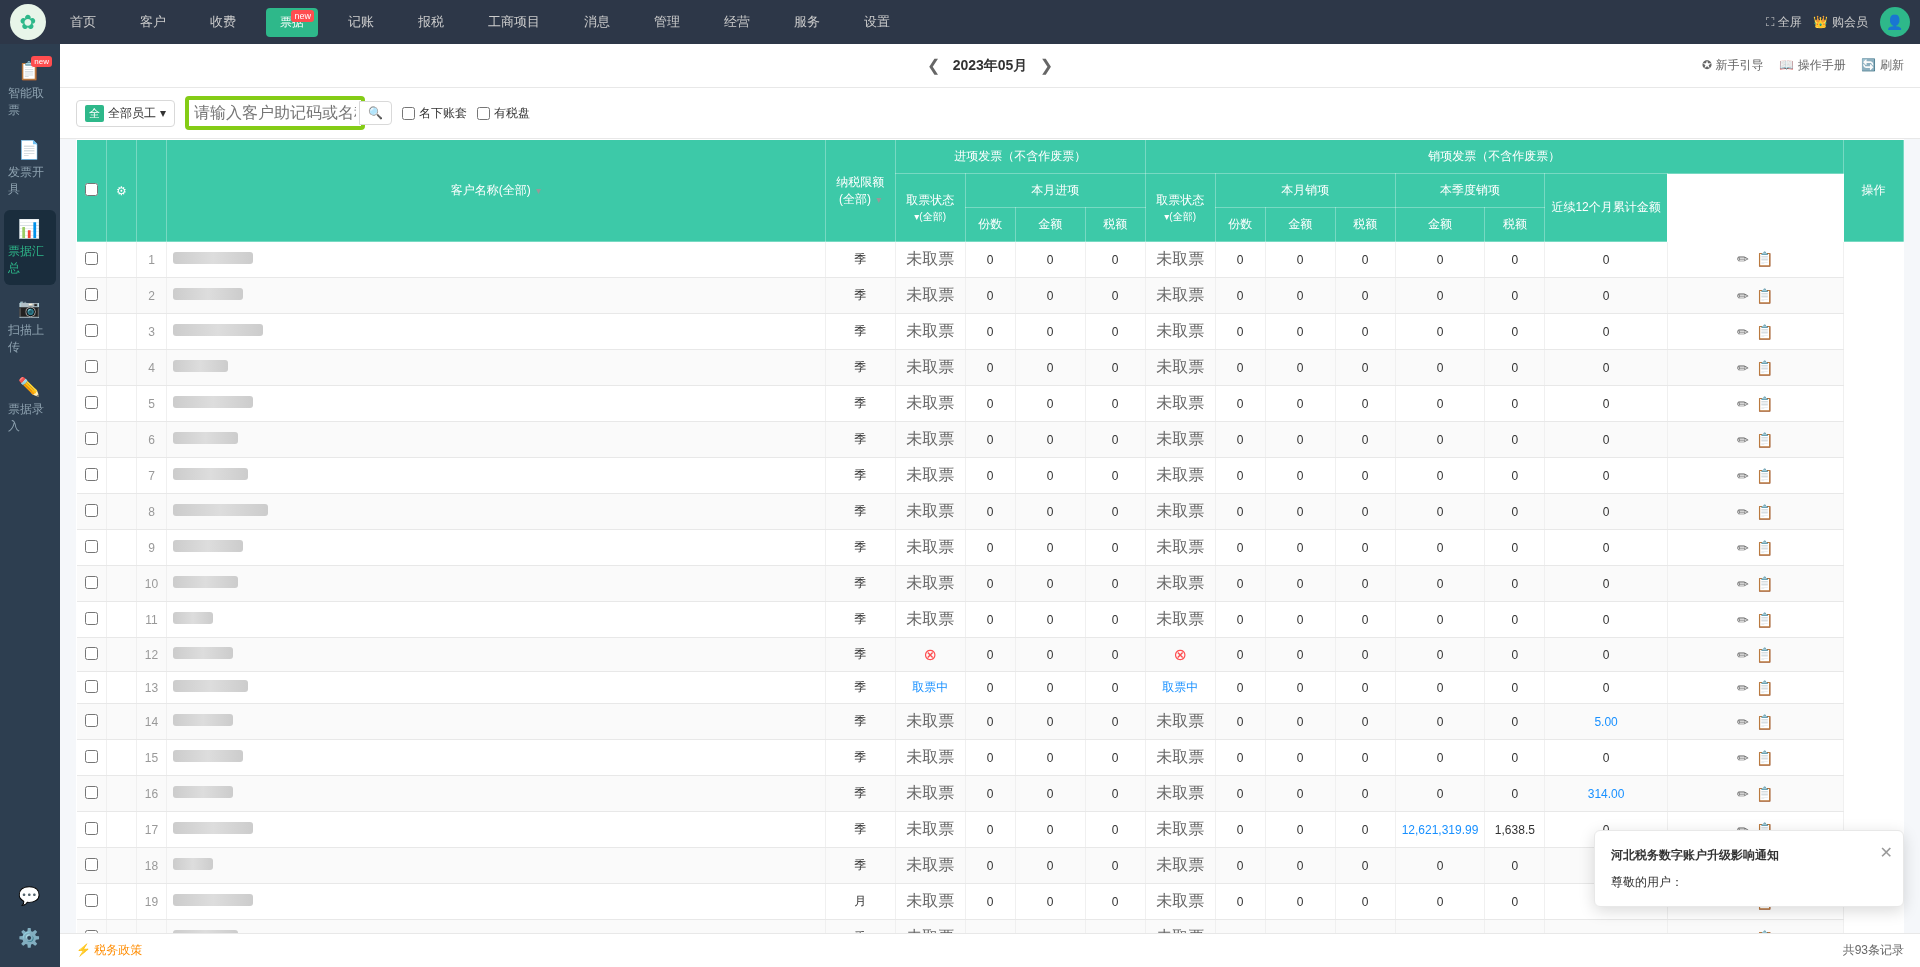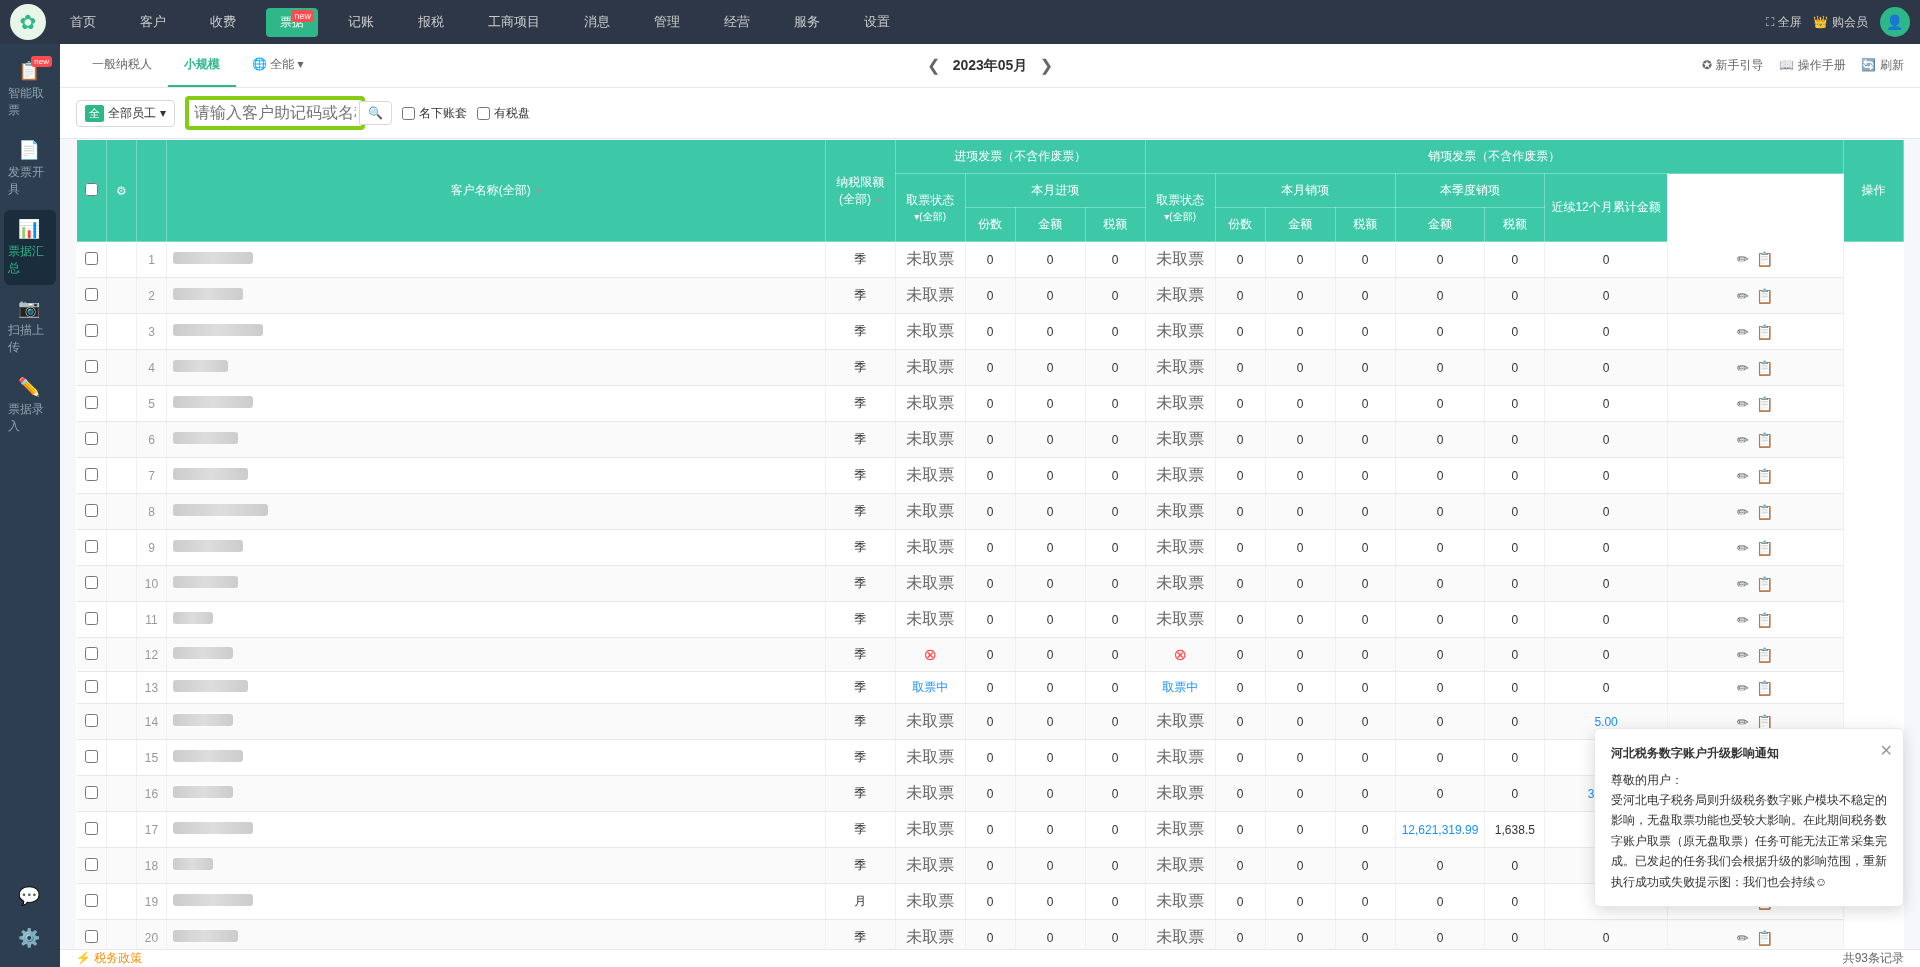--- a/index.html
+++ b/index.html
@@ -303,21 +303,21 @@
       top: 8px; right: 10px;
       cursor: pointer;
       color: #999;
       font-size: 16px;
     }
 
     
     .bottom-bar {
       background: #fff;
       border-top: 1px solid #e8e8e8;
-      padding: 0 16px;
+      padding: 8px 16px;
       display: flex;
       align-items: center;
       gap: 12px;
       font-size: 12px;
       color: #666;
     }
     .tax-policy-link {
       color: #ff8c00;
       cursor: pointer;
     }
@@ -385,31 +385,20 @@
       </div>
       <div class="sidebar-item">
         <span class="icon">⚙️</span>
       </div>
     </div>
   </div>
 
   <div class="main-content">
 
     <div class="sub-header">
-      <div class="sub-tabs">
-        <div class="sub-tab">
-          <span>一般纳税人</span>
-        </div>
-        <div class="sub-tab active">
-          <span>小规模</span>
-        </div>
-        <div class="sub-tab">
-          <span>🌐 <span>全能</span> ▾</span>
-        </div>
-      </div>
 
       <div class="date-nav">
         <button class="date-btn">❮</button>
         <span style="font-size:14px;font-weight:bold;color:#333;">2023年05月</span>
         <button class="date-btn">❯</button>
       </div>
 
       <div class="sub-header-right">
         <span>✪ <span>新手引导</span></span>
         <span>📖 <span>操作手册</span></span>
@@ -964,14 +953,13 @@
       <span class="tax-policy-link">⚡ 税务政策</span>
       <span style="margin-left:auto;">共93条记录</span>
     </div>
   </div>
 </div>
 
 <div class="notification-popup">
   <span class="notification-close">✕</span>
   <div class="notification-title">河北税务数字账户升级影响通知</div>
   <div>尊敬的用户：</div>
-  <div>受河北电子税务局则升级税务数字账户模块不稳定的影响，无盘取票功能也受较大影响。在此期间税务数字账户取票（原无盘取票）任务可能无法正常采集完成。已发起的任务我们会根据升级的影响范围，重新执行成功或失败提示图：我们也会持续☺</div>
 </div>
 
 </body></html>

